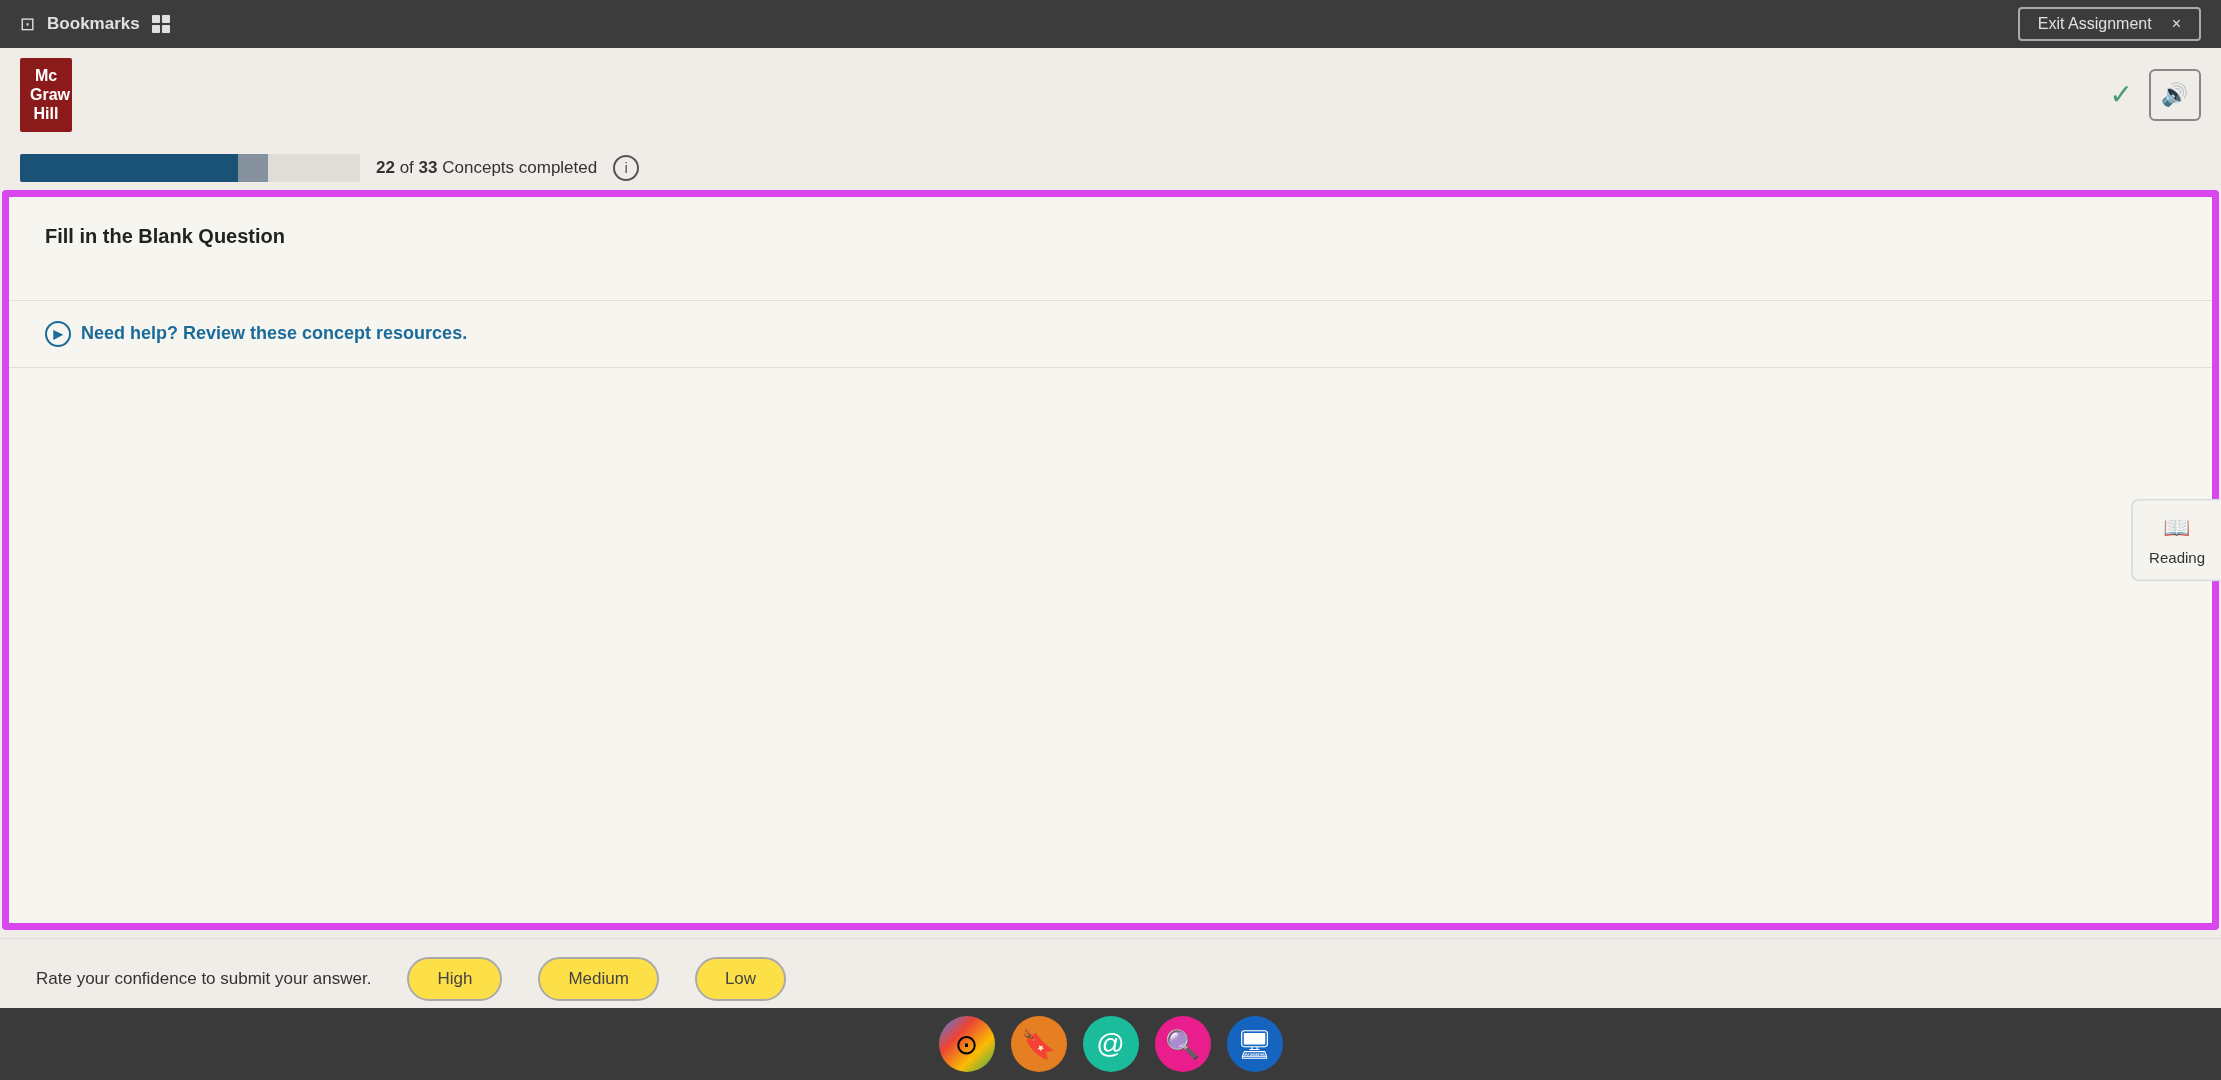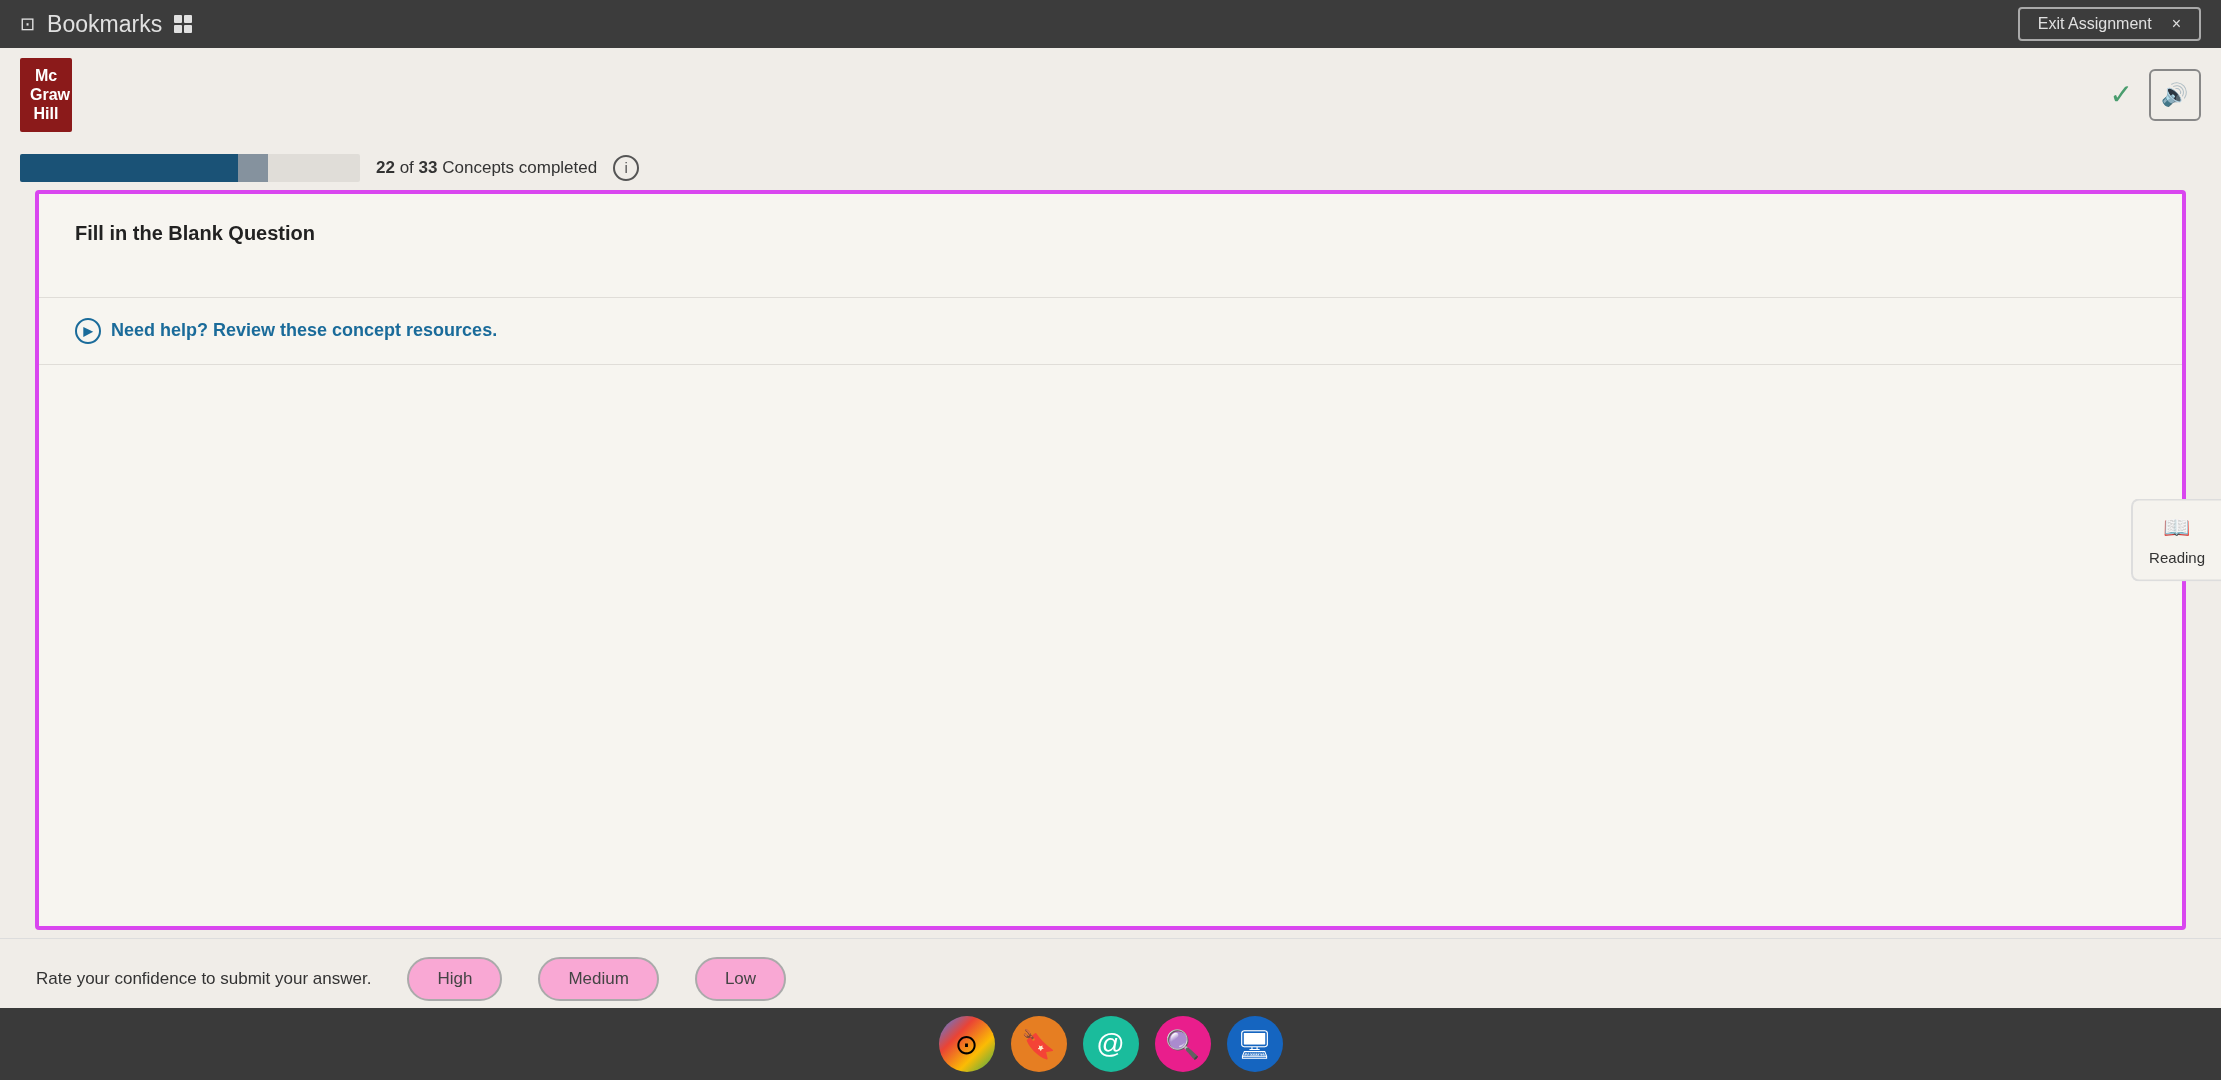--- a/index.html
+++ b/index.html
@@ -20,24 +20,25 @@
       padding: 0 20px;
       gap: 16px;
     }
     .browser-bar-left {
       display: flex;
       align-items: center;
       gap: 12px;
     }
     .bookmarks-label {
       color: #e0e0e0;
-      font-size: 23px;
+      font-size: 17px;
       display: flex;
       align-items: center;
       gap: 8px;
+      font-weight: bold;
     }
     .grid-icon {
       display: grid;
       grid-template-columns: 1fr 1fr;
       gap: 2px;
       width: 18px;
       height: 18px;
     }
     .grid-icon span {
       background: #e0e0e0;
@@ -133,22 +134,22 @@
       align-items: center;
       justify-content: center;
       font-size: 15px;
       color: #555;
       cursor: pointer;
     }
 
     
     .content-card {
       background: #f7f5f0;
-      margin: 8px 35px;
-      border: 4px solid #d946ef;
+      margin: 8px 2px;
+      border: 7px solid #d946ef;
       border-radius: 4px;
       flex: 1;
     }
 
     .question-section {
       padding: 28px 36px;
       border-bottom: 1px solid #e0ddd8;
     }
     .question-type-label {
       font-size: 20px;
@@ -210,21 +211,21 @@
       flex-wrap: wrap;
     }
     .rate-label {
       font-size: 17px;
       color: #333;
     }
     .confidence-btn {
       padding: 10px 28px;
       border-radius: 24px;
       border: 2px solid #999;
-      background: #f9a8d4;
+      background: #fde047;
       font-size: 17px;
       color: #444;
       cursor: pointer;
     }
     .confidence-btn.high {
       border-color: #aaa;
     }
     .confidence-btn.medium {
       border-color: #aaa;
     }

